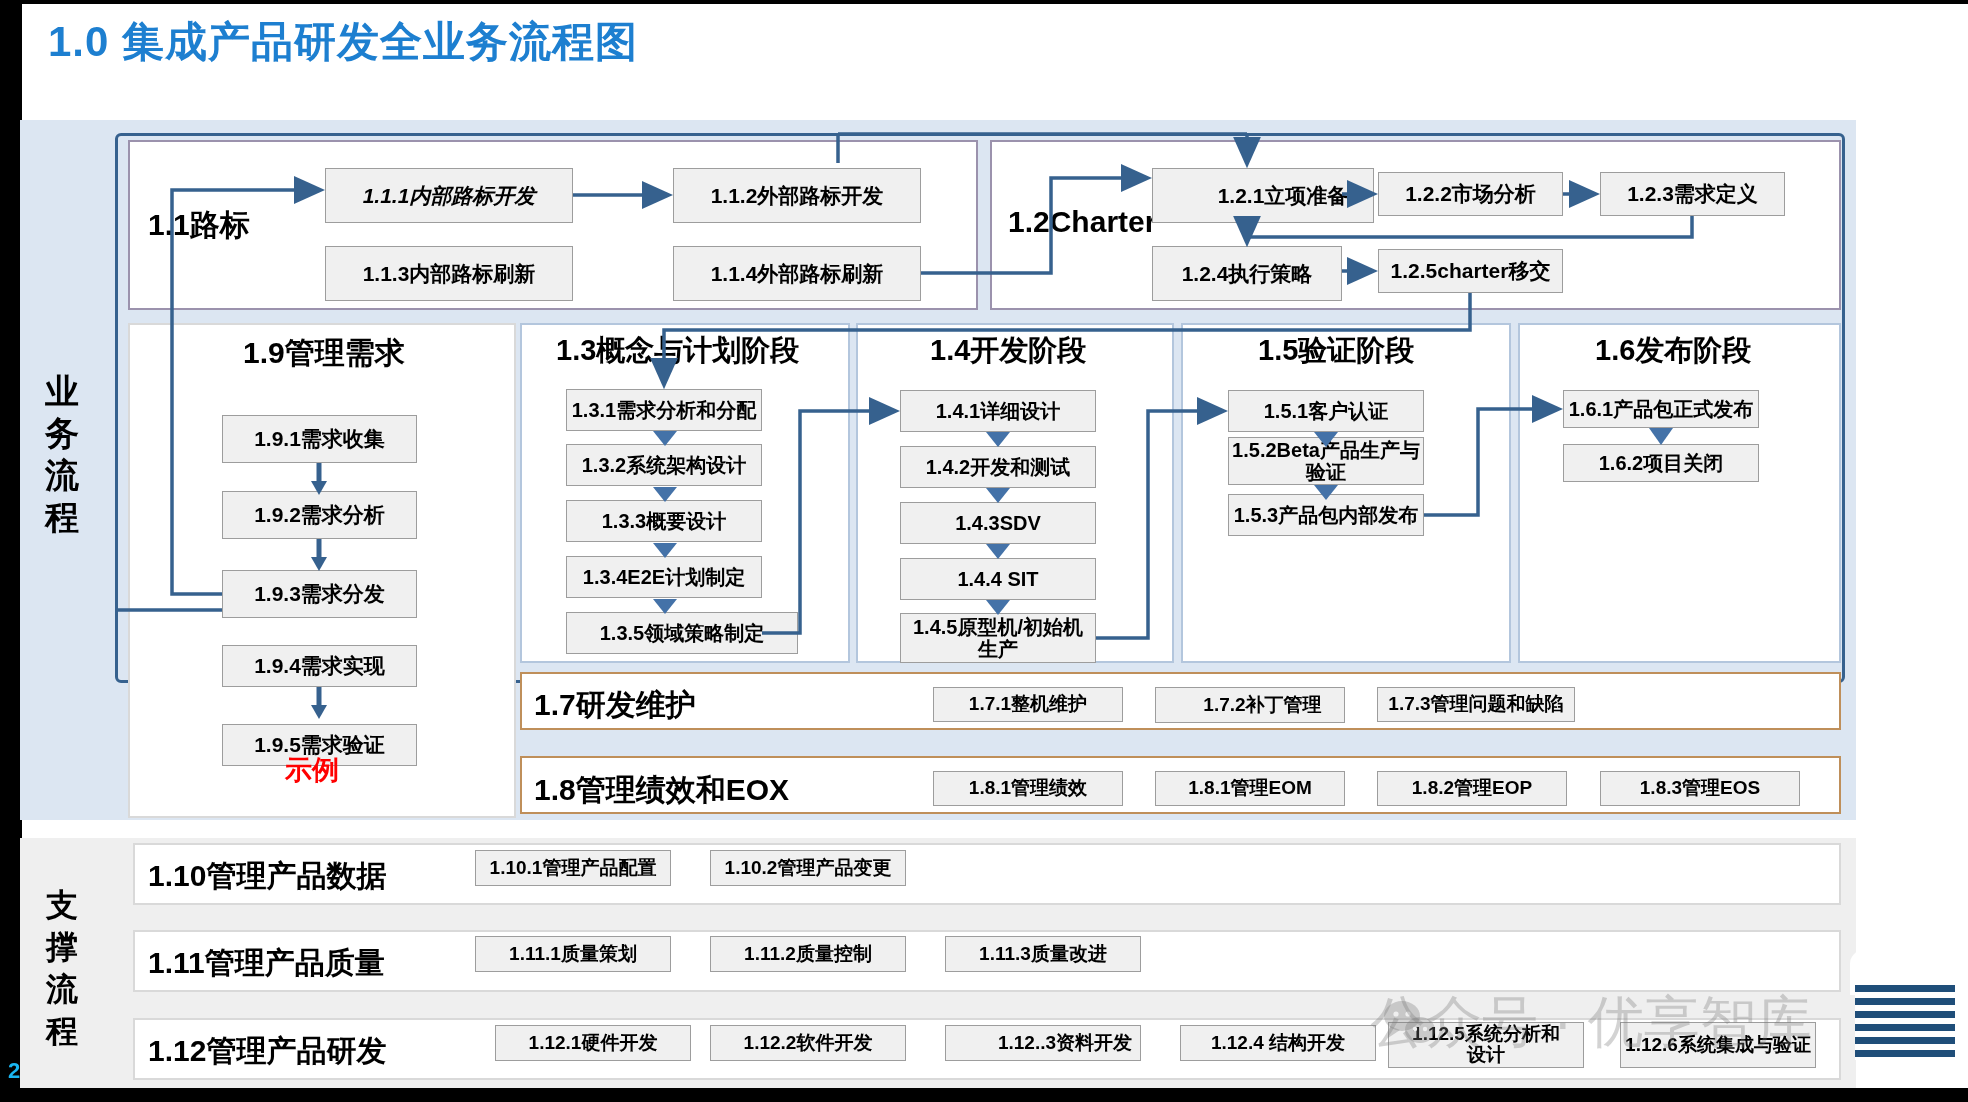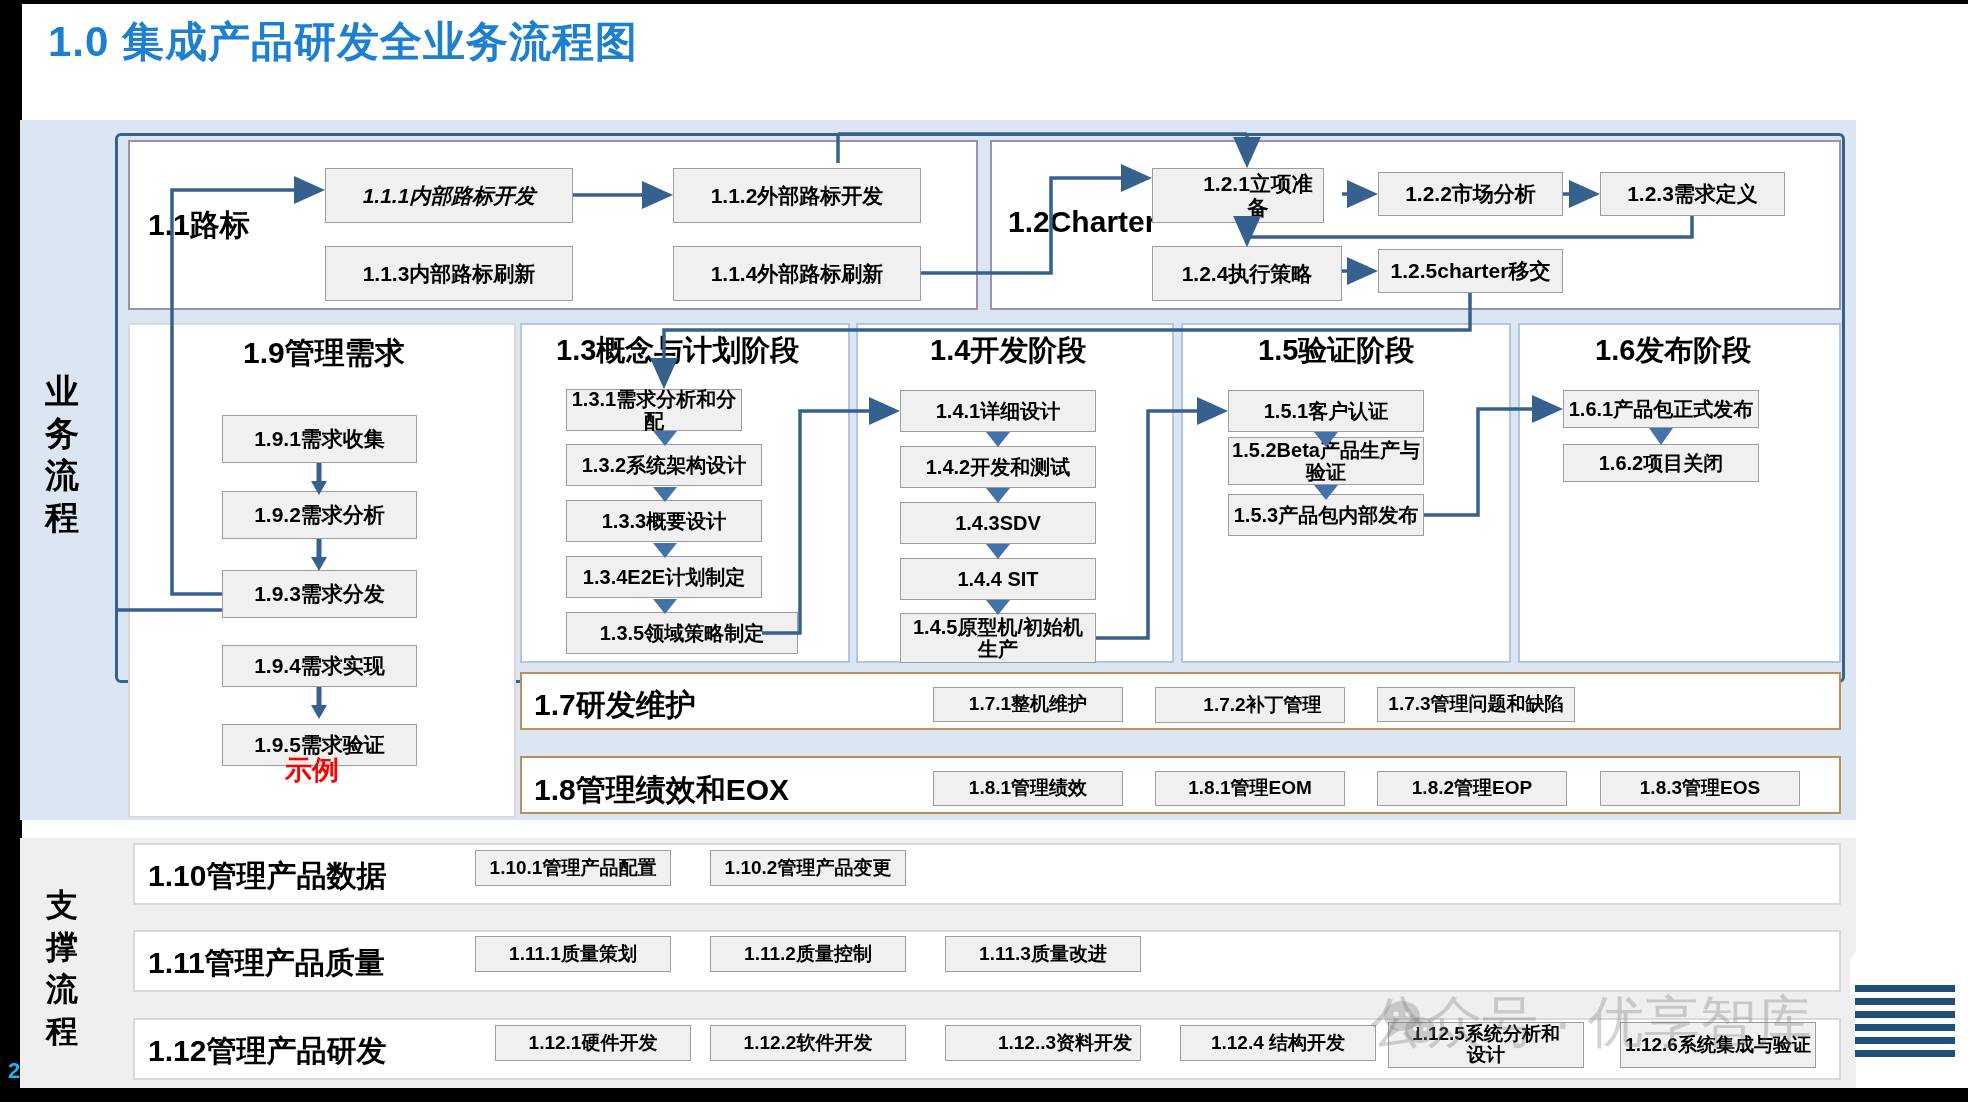--- a/index.html
+++ b/index.html
@@ -74,38 +74,38 @@
 
   <div class="panel lav" style="left:128px;top:140px;width:850px;height:170px;"></div>
   <div class="panel-title" style="left:148px;top:205px;font-size:30px;">1.1路标</div>
   <div class="box" style="left:325px;top:168px;width:248px;height:55px;font-size:21px;font-style:italic;">1.1.1内部路标开发</div>
   <div class="box" style="left:673px;top:168px;width:248px;height:55px;font-size:21px;">1.1.2外部路标开发</div>
   <div class="box" style="left:325px;top:246px;width:248px;height:55px;font-size:21px;">1.1.3内部路标刷新</div>
   <div class="box" style="left:673px;top:246px;width:248px;height:55px;font-size:21px;">1.1.4外部路标刷新</div>
 
   <div class="panel lav" style="left:990px;top:140px;width:851px;height:170px;"></div>
   <div class="panel-title" style="left:1008px;top:205px;font-size:30px;">1.2Charter</div>
-  <div class="box" style="left:1152px;top:168px;width:172px;height:55px;font-size:21px;padding-left:40px;">1.2.1立项准备</div>
+  <div class="box" style="left:1152px;top:168px;width:222px;height:55px;font-size:21px;padding-left:40px;">1.2.1立项准备</div>
   <div class="box" style="left:1378px;top:172px;width:185px;height:44px;font-size:21px;">1.2.2市场分析</div>
   <div class="box" style="left:1600px;top:172px;width:185px;height:44px;font-size:21px;">1.2.3需求定义</div>
   <div class="box" style="left:1152px;top:246px;width:190px;height:55px;font-size:21px;">1.2.4执行策略</div>
   <div class="box" style="left:1378px;top:249px;width:185px;height:44px;font-size:21px;">1.2.5charter移交</div>
 
   <div class="panel grey" style="left:128px;top:323px;width:388px;height:495px;"></div>
   <div class="panel-title" style="left:243px;top:333px;font-size:30px;">1.9管理需求</div>
   <div class="box" style="left:222px;top:415px;width:195px;height:48px;font-size:21px;">1.9.1需求收集</div>
   <div class="box" style="left:222px;top:491px;width:195px;height:48px;font-size:21px;">1.9.2需求分析</div>
   <div class="box" style="left:222px;top:570px;width:195px;height:48px;font-size:21px;">1.9.3需求分发</div>
   <div class="box" style="left:222px;top:645px;width:195px;height:42px;font-size:21px;">1.9.4需求实现</div>
   <div class="box" style="left:222px;top:724px;width:195px;height:42px;font-size:21px;">1.9.5需求验证</div>
   <div id="sample">示例</div>
 
   <div class="panel blue" style="left:520px;top:323px;width:330px;height:340px;"></div>
   <div class="panel-title" style="left:556px;top:331px;font-size:29px;">1.3概念与计划阶段</div>
-  <div class="box" style="left:566px;top:389px;width:176px;height:42px;font-size:20px;">1.3.1需求分析和分配</div>
+  <div class="box" style="left:566px;top:389px;width:196px;height:42px;font-size:20px;">1.3.1需求分析和分配</div>
   <div class="box" style="left:566px;top:444px;width:196px;height:42px;font-size:20px;">1.3.2系统架构设计</div>
   <div class="box" style="left:566px;top:500px;width:196px;height:42px;font-size:20px;">1.3.3概要设计</div>
   <div class="box" style="left:566px;top:556px;width:196px;height:42px;font-size:20px;">1.3.4E2E计划制定</div>
   <div class="box" style="left:566px;top:612px;width:232px;height:42px;font-size:20px;">1.3.5领域策略制定</div>
 
   <div class="panel blue" style="left:856px;top:323px;width:318px;height:340px;"></div>
   <div class="panel-title" style="left:930px;top:331px;font-size:29px;">1.4开发阶段</div>
   <div class="box" style="left:900px;top:390px;width:196px;height:42px;font-size:20px;">1.4.1详细设计</div>
   <div class="box" style="left:900px;top:446px;width:196px;height:42px;font-size:20px;">1.4.2开发和测试</div>
   <div class="box" style="left:900px;top:502px;width:196px;height:42px;font-size:20px;">1.4.3SDV</div>

